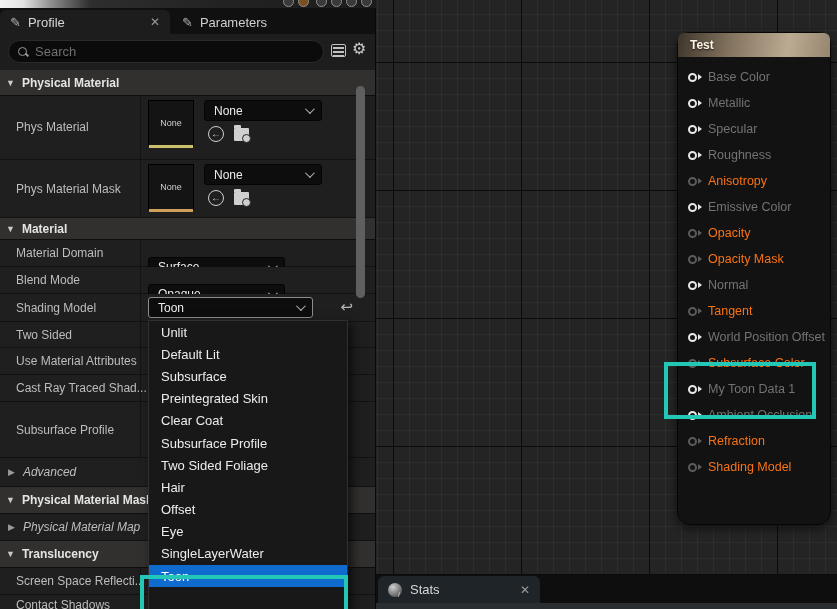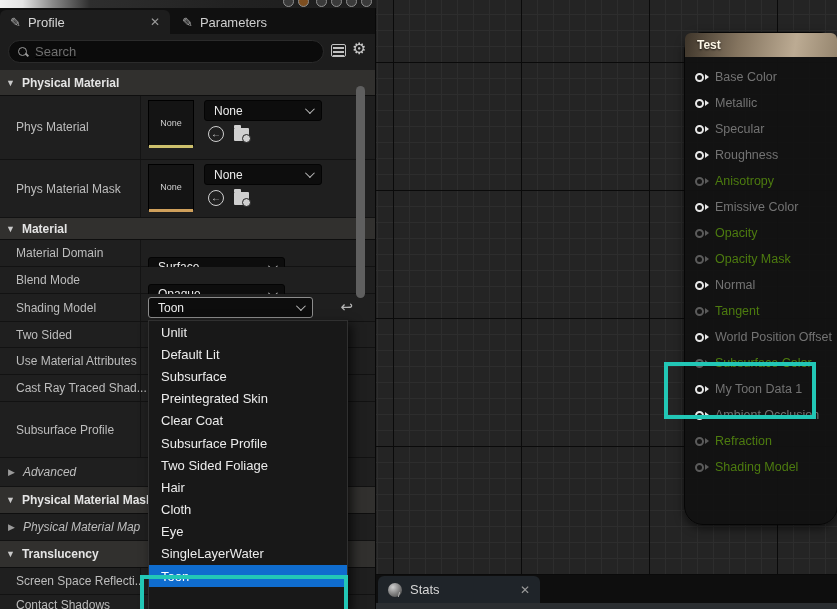--- a/index.html
+++ b/index.html
@@ -73,34 +73,34 @@
   .menu-item.selected{background:var(--blue,#0f6cce);color:#fff;}
   
   .graph{position:absolute;left:376px;top:0;width:461px;height:609px;background-color:#242424;
     background-image:
       linear-gradient(#0a0a0a 1px, transparent 1px),
       linear-gradient(90deg,#0a0a0a 1px, transparent 1px),
       linear-gradient(#2d2d2d 1px, transparent 1px),
       linear-gradient(90deg,#2d2d2d 1px, transparent 1px);
     background-size:128px 128px,128px 128px,16px 16px,16px 16px;
     background-position:0 62px,17px 0,0 14px,1px 0;}
-  .node{position:absolute;left:308px;top:32px;width:154px;height:493px;background:rgba(18,18,18,.95);
-    border:1px solid #060606;border-radius:19px;box-shadow:0 3px 10px rgba(0,0,0,.6);z-index:5;}
+  .node{position:absolute;left:301px;top:32px;width:154px;height:493px;background:rgba(18,18,18,.95);
+    border:1px solid #060606;border-radius:13px;box-shadow:0 3px 10px rgba(0,0,0,.6);z-index:5;}
   .node-header{height:24px;border-radius:6px 6px 0 0;display:flex;align-items:center;padding-left:12px;
     font-size:12px;font-weight:bold;color:#fdf6e6;text-shadow:0 1px 2px rgba(0,0,0,.8);
     background:linear-gradient(100deg,#3e352a 0%,#84745f 35%,#bcab93 72%,#96866f 100%);}
   .pins{padding-top:7px;}
   .pin-row{height:26px;display:flex;align-items:center;padding-left:10px;}
   .pin-dot{width:9px;height:9px;border:2px solid #e8e8e8;border-radius:50%;flex:0 0 auto;}
   .pin-arrow{width:0;height:0;border-left:4px solid #e8e8e8;border-top:3px solid transparent;
     border-bottom:3px solid transparent;margin-left:1px;flex:0 0 auto;}
   .pin-label{margin-left:6px;font-size:12.5px;color:#737373;white-space:nowrap;}
   .pin-row.disabled .pin-dot{border-color:#5b5b5b;}
   .pin-row.disabled .pin-arrow{border-left-color:#5b5b5b;}
-  .pin-row.disabled .pin-label{color:#4d7c0f;}
+  .pin-row.disabled .pin-label{color:#f97316;}
   
   .hl{position:absolute;border:4px solid var(--teal,#22c7b6);z-index:50;pointer-events:none;}
   .hl-pins{left:664px;top:362px;width:152px;height:57px;}
   .hl-toon{left:140px;top:575px;width:208px;height:44px;}
   
   .stats-bar{position:absolute;left:376px;top:575px;width:461px;height:34px;background:#0e0e0e;z-index:30;}
   .stats-tab{position:absolute;left:2px;top:1px;width:162px;height:27px;background:#1f2429;
     border-radius:6px 6px 0 0;display:flex;align-items:center;padding:0 10px;gap:8px;
     font-size:13px;color:#d6d6d6;}
   .sphere{position:relative;width:14px;height:14px;border-radius:50%;flex:0 0 auto;
@@ -309,21 +309,21 @@
 
       <div class="menu-item">
         <span>Two Sided Foliage</span>
       </div>
 
       <div class="menu-item">
         <span>Hair</span>
       </div>
 
       <div class="menu-item">
-        <span>Cloth</span>
+        <span>Offset</span>
       </div>
 
       <div class="menu-item">
         <span>Eye</span>
       </div>
 
       <div class="menu-item">
         <span>SingleLayerWater</span>
       </div>
 

